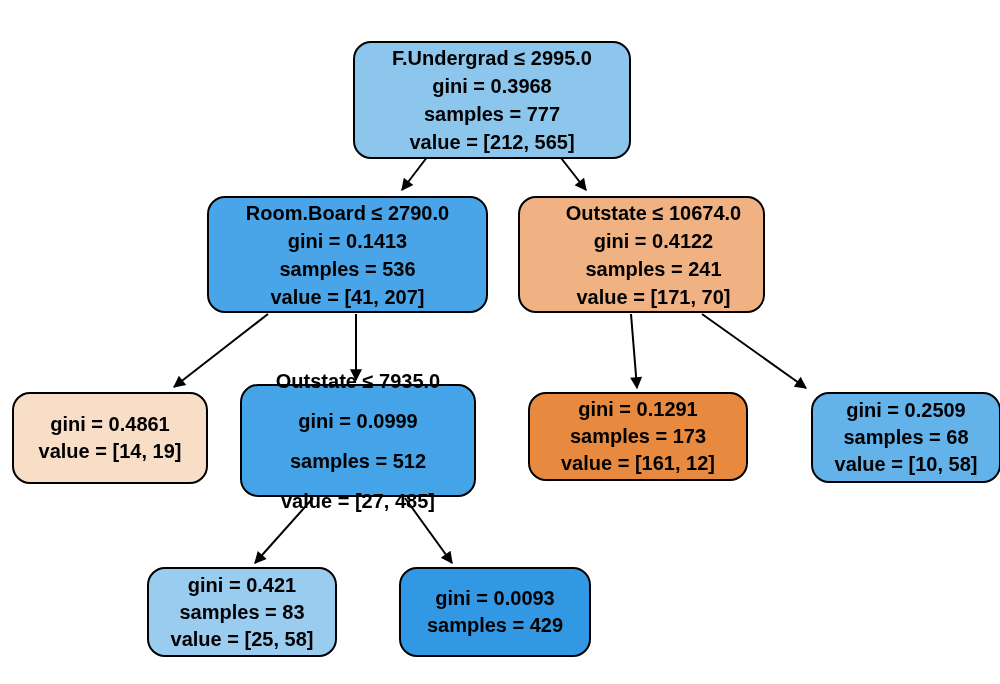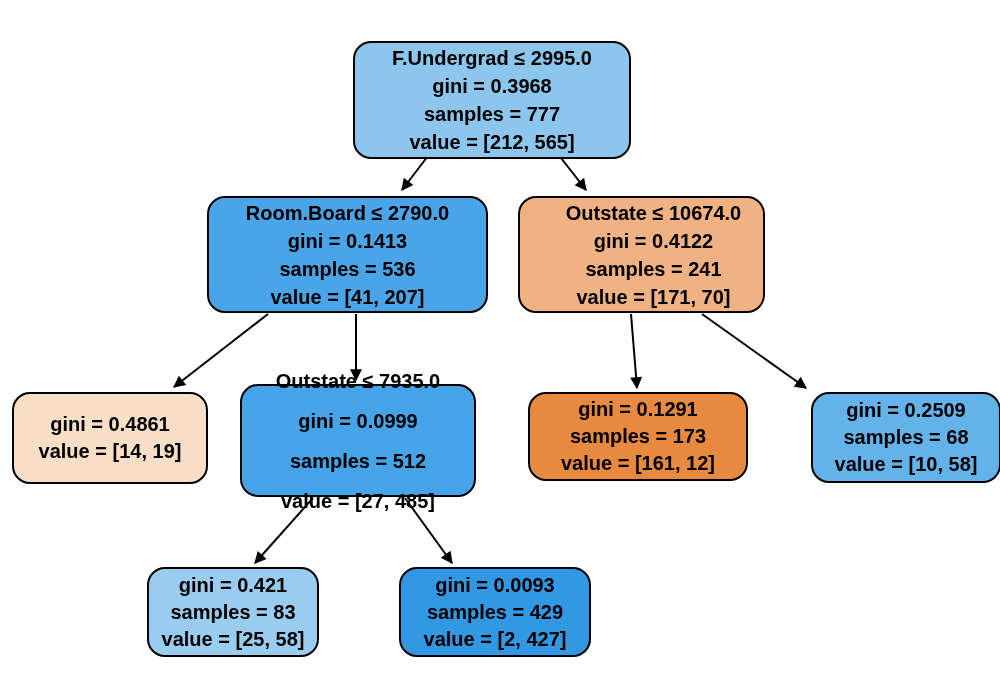--- a/index.html
+++ b/index.html
@@ -50,21 +50,21 @@
     font-size: 20px;
   }
   
   .n0 { left: 353px; top: 12px;  width: 278px; height: 118px; }
   .n1 { left: 207px; top: 196px; width: 281px; height: 117px; }
   .n2 { left: 518px; top: 196px; width: 247px; height: 117px; padding-left: 24px; }
   .n3 { left: 12px;  top: 392px; width: 196px; height: 92px;  }
   .n4 { left: 240px; top: 384px; width: 236px; height: 113px; }
   .n5 { left: 528px; top: 392px; width: 220px; height: 89px;  }
   .n6 { left: 783px; top: 392px; width: 190px; height: 91px; margin-left: 28px;  }
-  .n7 { left: 147px; top: 567px; width: 172px; height: 90px;  }
+  .n7 { left: 147px; top: 567px; width: 190px; height: 90px;  }
   .n8 { left: 373px; top: 567px; width: 192px; height: 90px;  }
   .lbl-true  { left: 367px; top: 136px; }
   .lbl-false { left: 562px; top: 136px; }
 </style>
 </head>
 <body>
 
 <div class="canvas">
 
   <svg class="edges" viewBox="0 0 1000 684">
@@ -133,16 +133,15 @@
 
   <div class="node n7 leaf3" style="background: rgb(154, 204, 239);">
     <div>gini = 0.421</div>
     <div>samples = 83</div>
     <div>value = [25, 58]</div>
   </div>
 
   <div class="node n8 leaf3" style="background: rgb(51, 152, 227); margin-left: 26px;">
     <div>gini = 0.0093</div>
     <div>samples = 429</div>
-    <div>value = [2, 427]</div>
   </div>
 
 </div>
 
 </body></html>

